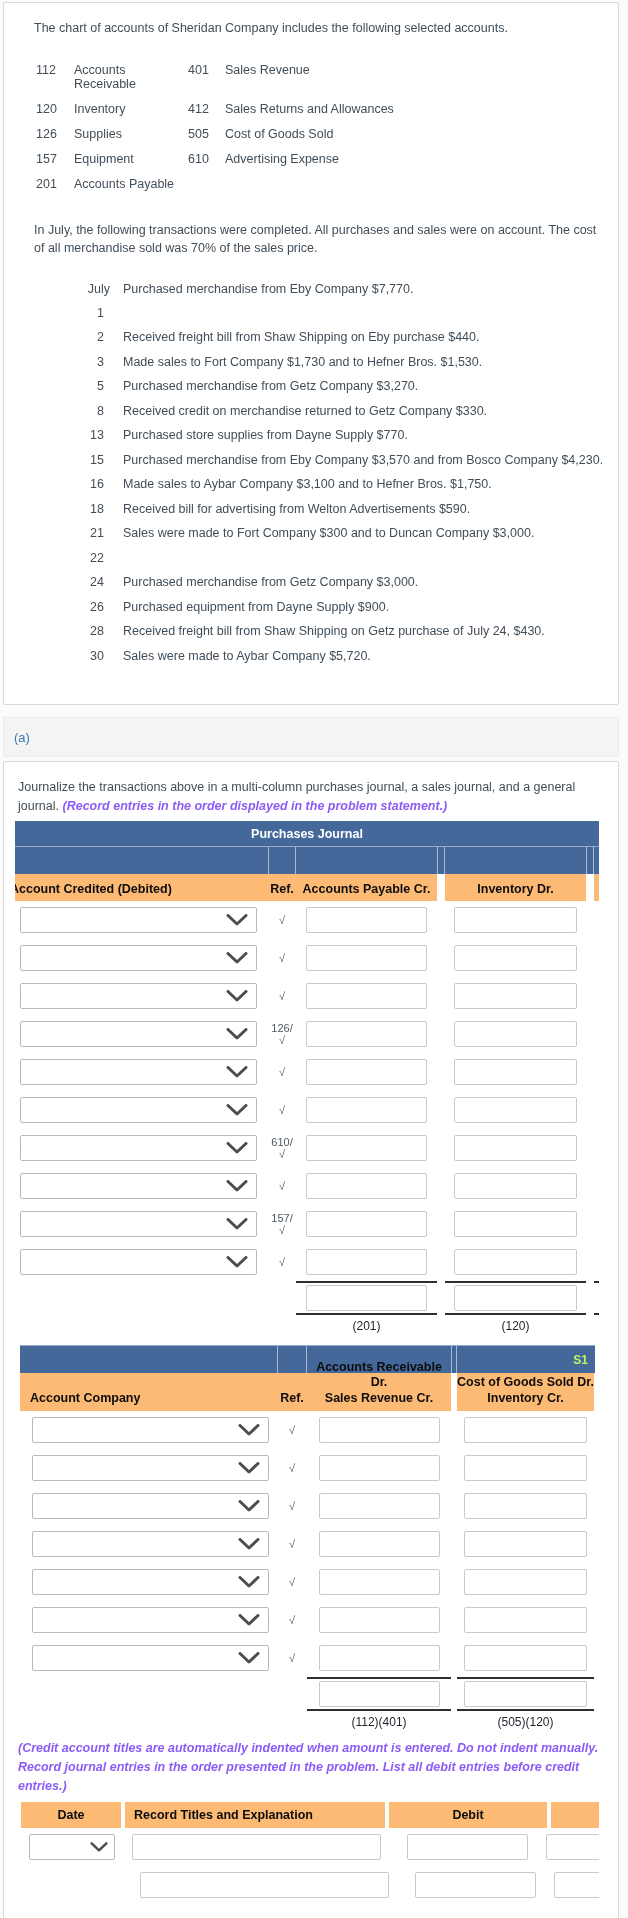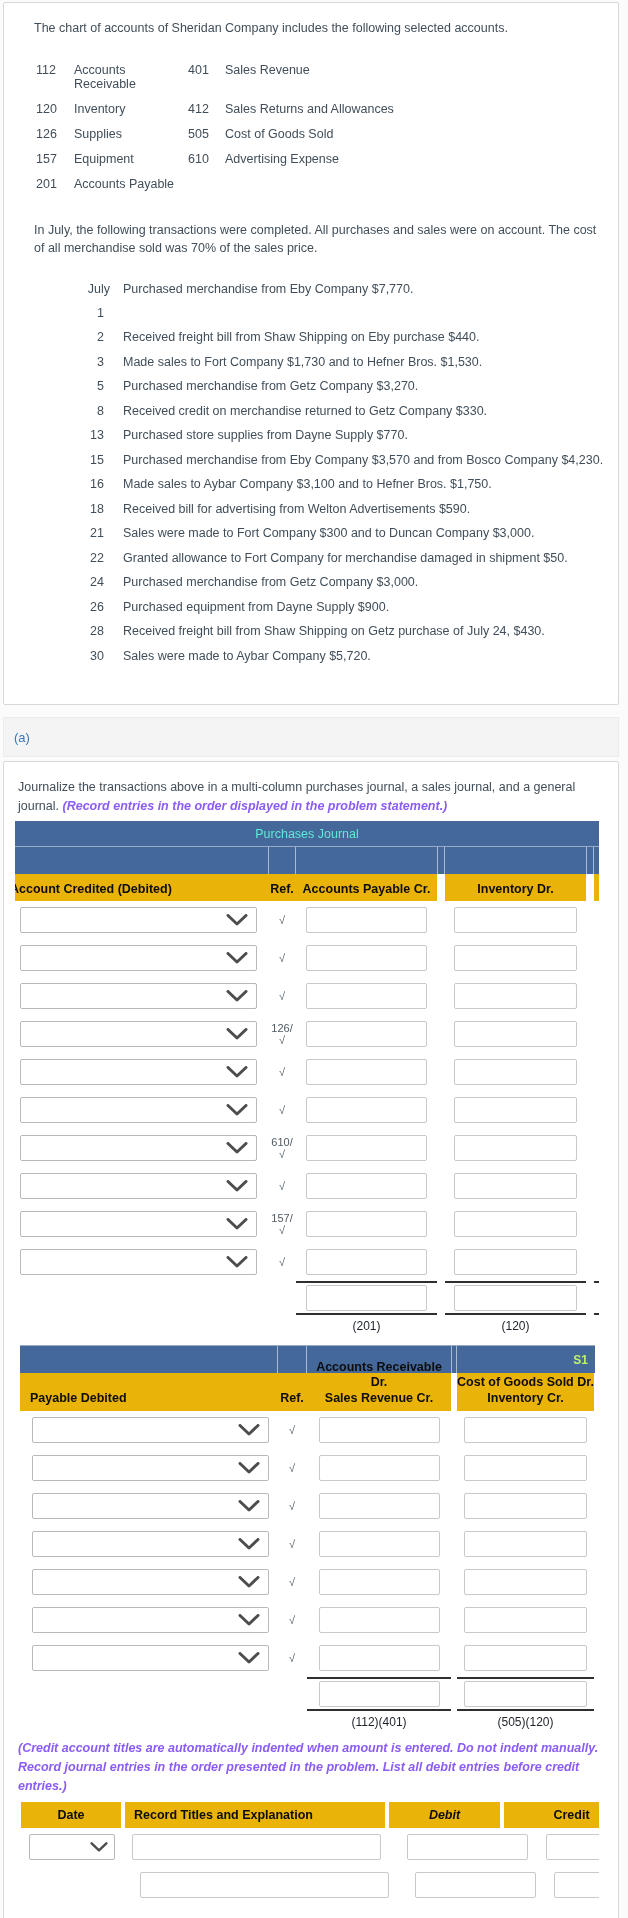--- a/index.html
+++ b/index.html
@@ -53,29 +53,29 @@
   }
 
   #card-answer { margin-top: 4px; height: 1300px; padding-top: 16px; }
   .instruction { margin: 0 16px 0 14px; font-size: 12.5px; line-height: 18.5px; }
   .red { color: #8b5cf6; font-weight: bold; font-style: italic; }
 
   
   .journal { position: relative; }
   .jrow { display: flex; }
   .band-title {
-    background: #44689a; color: #5eead4; font-weight: normal; font-size: 12.5px;
+    background: #44689a; color: #ffffff; font-weight: bold; font-size: 12.5px;
     height: 25px; display: flex; align-items: center; justify-content: center;
   }
   .band2 { background: #44689a; border-top: 1px solid rgba(255,255,255,.45); }
   .band2 .bcell { height: 100%; }
   .sepL { border-left: 1px solid rgba(255,255,255,.55); }
   .sepR { border-right: 1px solid rgba(255,255,255,.55); }
   .ghead { background: #fff; font-weight: bold; color: #0d0d0d; font-size: 12.5px; }
-  .gcell { background: #eab308; display: flex; align-items: flex-end; padding-bottom: 5px; }
+  .gcell { background: #fdba74; display: flex; align-items: flex-end; padding-bottom: 5px; }
   .gc-center { justify-content: center; text-align: center; }
   .gspacer { background: #fff; }
 
   .drow { height: 38px; display: flex; align-items: center; }
   .selectbox {
     height: 26px; background: #fff; border: 1px solid #b9b9b9; border-radius: 2px;
     display: flex; align-items: center; justify-content: flex-end; padding-right: 8px;
   }
   .inputbox {
     height: 26px; background: #fff; border: 1px solid #c9c9c9; border-radius: 2px;
@@ -121,21 +121,21 @@
   .s1-cell { justify-content: flex-end; align-items: center; display: flex;
              color: #bef264; font-weight: bold; font-size: 12px; padding-right: 6px; }
 
   
   .note { margin: 12px 16px 0 14px; font-size: 12.5px; line-height: 19px; }
   .gj { margin: 6px 0 0 17px; width: 578px; overflow: hidden; }
   .gj .ghead { height: 26px; }
   .g-date   { width: 100px; flex: none; }
   .g-gap    { width: 4px;   flex: none; }
   .g-titles { width: 260px; flex: none; padding-left: 9px; }
-  .g-debit  { width: 111px; flex: none; font-style: italic; }
+  .g-debit  { width: 158px; flex: none; }
   .g-credit { width: 135px; flex: none; }
   .gj .ghead .gcell { align-items: center; padding-bottom: 0; }
   .gj-row { height: 38px; display: flex; align-items: center; }
   .gj-dsel { width: 86px; margin-left: 8px; padding-right: 6px; }
   .gj-dsel-ph { width: 94px; flex: none; margin-left: 8px; }
   .in-titles { width: 249px; margin-left: 9px; flex: none; }
   .in-debit  { width: 121px; margin-left: 26px; flex: none; }
   .in-credit { width: 121px; margin-left: 18px; flex: none; }
 </style>
 </head>
@@ -215,21 +215,20 @@
       <div class="t-row">
         <div class="t-date" style="padding-right: 6px;">18</div>
         <div class="t-desc">Received bill for advertising from Welton Advertisements $590.</div>
       </div>
       <div class="t-row">
         <div class="t-date" style="padding-right: 6px;">21</div>
         <div class="t-desc">Sales were made to Fort Company $300 and to Duncan Company $3,000.</div>
       </div>
       <div class="t-row">
         <div class="t-date" style="padding-right: 6px;">22</div>
-        <div class="t-desc">Granted allowance to Fort Company for merchandise damaged in shipment $50.</div>
       </div>
       <div class="t-row">
         <div class="t-date" style="padding-right: 6px;">24</div>
         <div class="t-desc">Purchased merchandise from Getz Company $3,000.</div>
       </div>
       <div class="t-row">
         <div class="t-date" style="padding-right: 6px;">26</div>
         <div class="t-desc">Purchased equipment from Dayne Supply $900.</div>
       </div>
       <div class="t-row">
@@ -487,21 +486,21 @@
 
   <div class="journal sj">
     <div class="band2 jrow">
       <div class="bcell s-acct"></div>
       <div class="bcell s-ref sepL sepR"></div>
       <div class="bcell s-ar"></div>
       <div class="bcell s-sp sepL sepR"></div>
       <div class="bcell s-cogs s1-cell">S1</div>
     </div>
     <div class="ghead jrow">
-      <div class="gcell s-acct">Payable Debited</div>
+      <div class="gcell s-acct">Account Company</div>
       <div class="gcell s-ref gc-center">Ref.</div>
       <div class="gcell s-ar gc-center">
         <div>
             <div>Accounts Receivable Dr.</div>
             <div>Sales Revenue Cr.</div>
           </div>
       </div>
       <div class="gspacer s-sp"></div>
       <div class="gcell s-cogs gc-center">
         <div>

